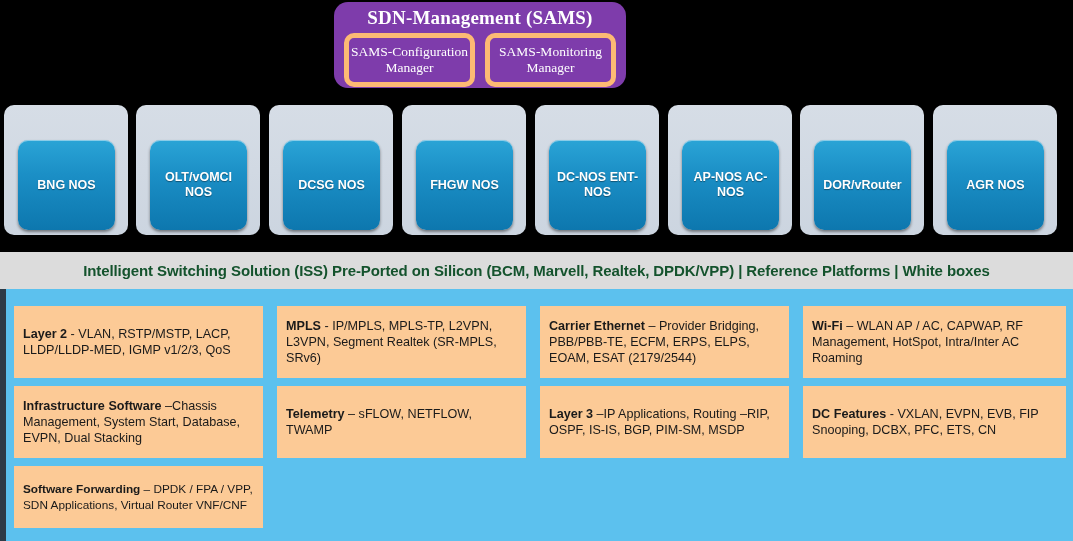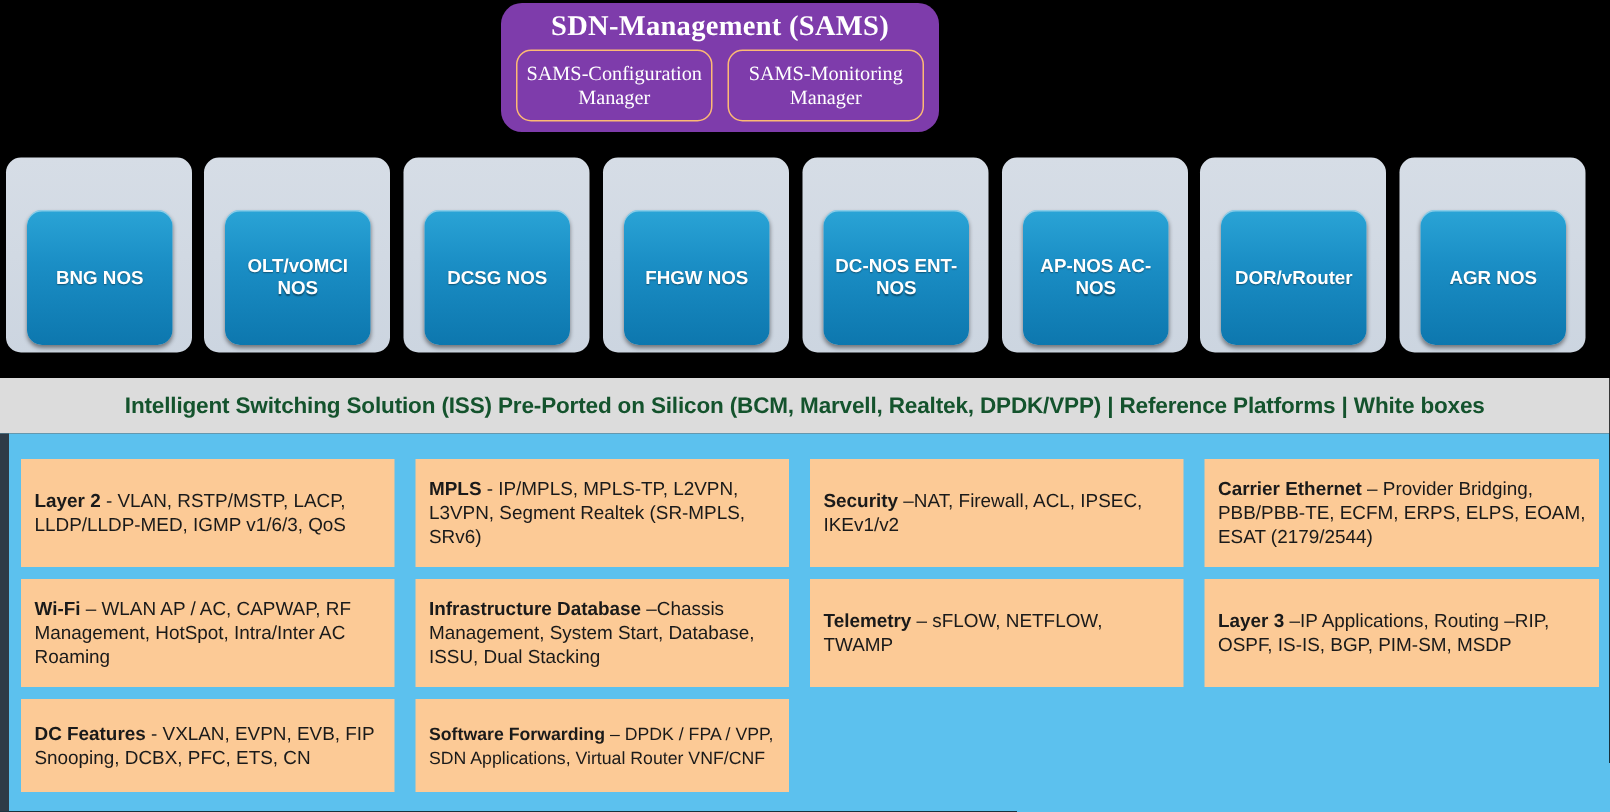--- a/index.html
+++ b/index.html
@@ -26,21 +26,21 @@
     font-weight: bold;
     padding-top: 5px;
     letter-spacing: 0.2px;
   }
   .sdn-subrow {
     display: flex; justify-content: center; gap: 10px;
     padding: 4px 10px 0 10px;
   }
   .sdn-sub {
     flex: 1 1 0;
-    border: 1px solid #fdba74;
+    border: 5px solid #fdba74;
     border-radius: 10px;
     color: #ffffff;
     font-family: "Liberation Serif", serif;
     font-size: 13.5px;
     line-height: 16px;
     text-align: center;
     padding: 6px 2px;
     min-height: 48px;
     display: flex; align-items: center; justify-content: center;
   }
@@ -144,37 +144,34 @@
       </div>
   </div>
 
   <div class="iss-band">
     <div class="iss-text">Intelligent Switching Solution (ISS) Pre-Ported on Silicon (BCM, Marvell, Realtek, DPDK/VPP) | Reference Platforms | White boxes</div>
   </div>
 
   <div class="blue-area">
     <div class="grid">
       <div class="card">
-          <p><b>Layer 2</b><span> - VLAN, RSTP/MSTP, LACP, LLDP/LLDP-MED, IGMP v1/6/3, QoS</span></p>
+          <p><b>Layer 2</b><span> - VLAN, RSTP/MSTP, LACP, LLDP/LLDP-MED, IGMP v1/2/3, QoS</span></p>
         </div>
       <div class="card">
           <p><b>MPLS</b><span> - IP/MPLS, MPLS-TP, L2VPN, L3VPN, Segment Realtek (SR-MPLS, SRv6)</span></p>
-        </div>
-      <div class="card">
-          <p><b>Security</b><span> –NAT, Firewall, ACL, IPSEC, IKEv1/v2</span></p>
         </div>
 
       <div class="card">
           <p><b>Carrier Ethernet</b><span> – Provider Bridging, PBB/PBB-TE, ECFM, ERPS, ELPS, EOAM, ESAT (2179/2544)</span></p>
         </div>
       <div class="card">
           <p><b>Wi-Fi</b><span> – WLAN AP / AC, CAPWAP, RF Management, HotSpot, Intra/Inter AC Roaming</span></p>
         </div>
       <div class="card">
-          <p><b>Infrastructure Database</b><span> –Chassis Management, System Start, Database, ISSU, Dual Stacking</span></p>
+          <p><b>Infrastructure Software</b><span> –Chassis Management, System Start, Database, EVPN, Dual Stacking</span></p>
         </div>
       <div class="card">
           <p><b>Telemetry</b><span> – sFLOW, NETFLOW, TWAMP</span></p>
         </div>
 
       <div class="card">
           <p><b>Layer 3</b><span> –IP Applications, Routing –RIP, OSPF, IS-IS, BGP, PIM-SM, MSDP</span></p>
         </div>
       <div class="card">
           <p><b>DC Features</b><span> - VXLAN, EVPN, EVB, FIP Snooping, DCBX, PFC, ETS, CN</span></p>

